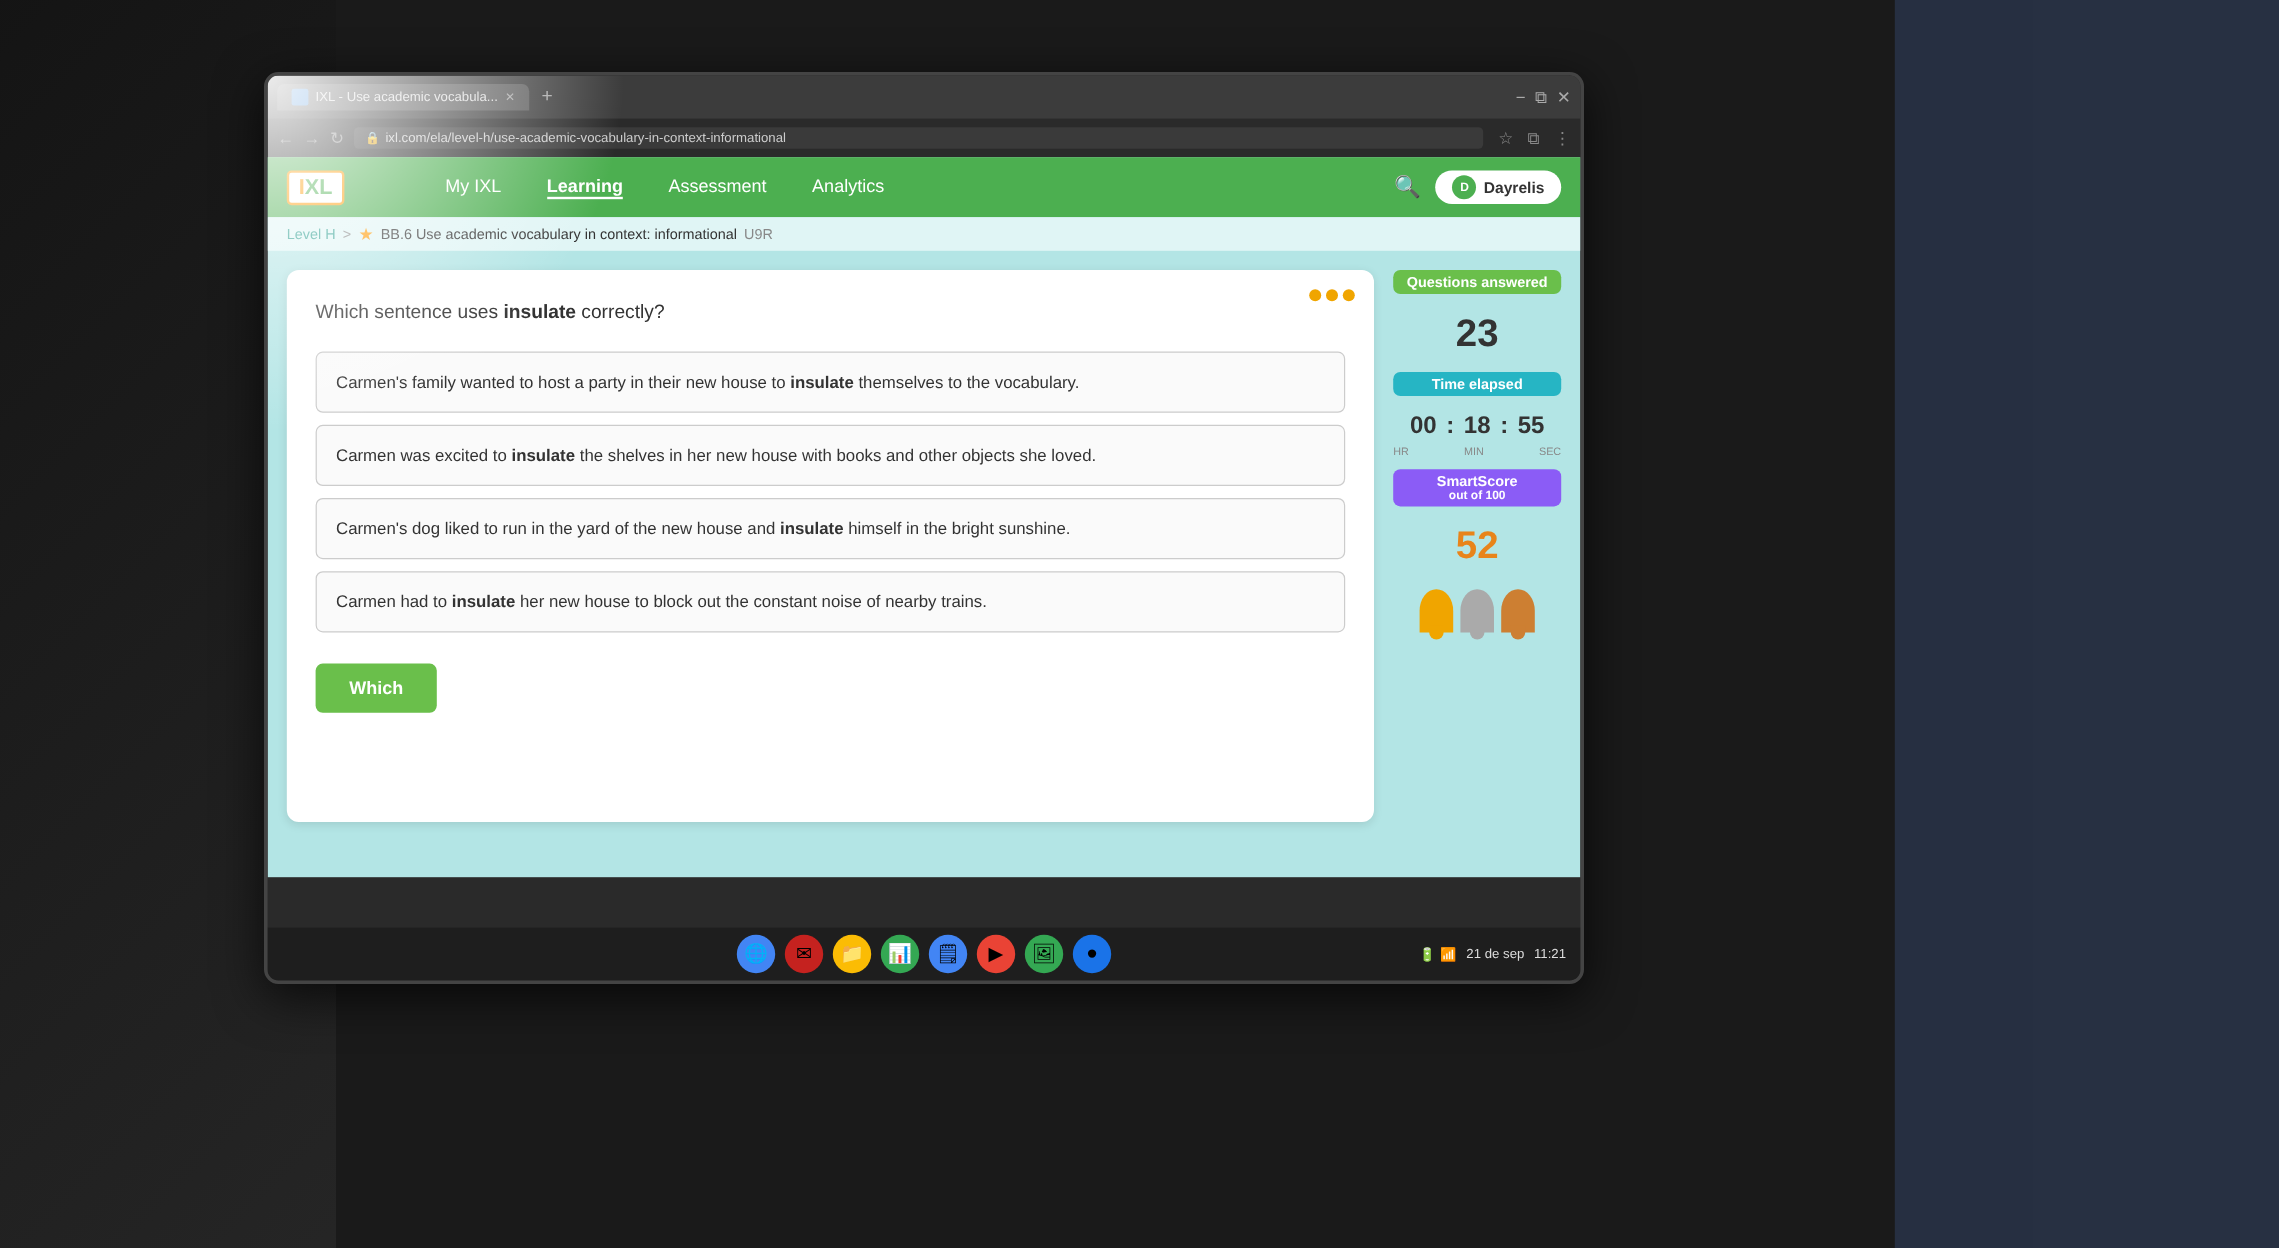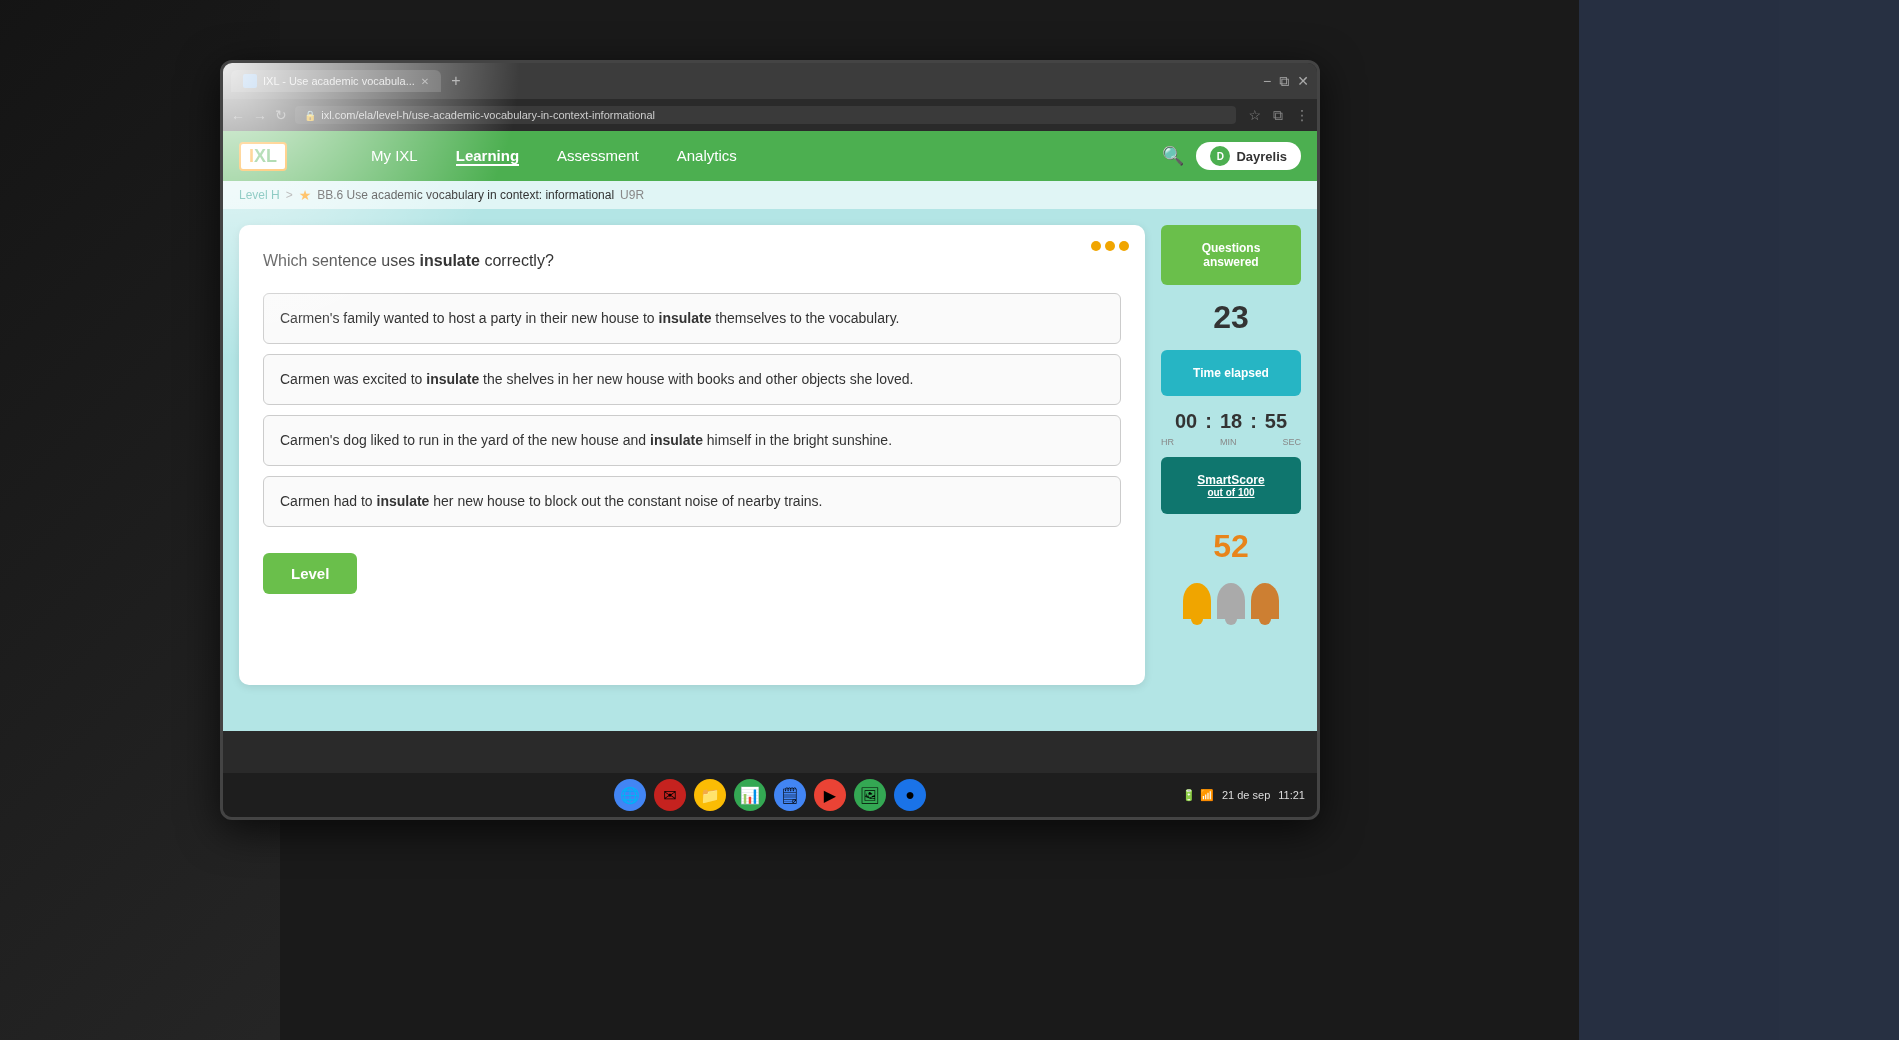--- a/index.html
+++ b/index.html
@@ -261,28 +261,28 @@
     .right-panel {
       width: 140px;
       display: flex;
       flex-direction: column;
       gap: 10px;
     }
 
     .stat-box {
       background: #6abf4b;
       border-radius: 6px;
-      padding: 16px;
+      padding: 3px;
       text-align: center;
       color: #fff;
       font-size: 12px;
       font-weight: 600;
     }
     .stat-box.teal { background: #26b5c4; }
-    .stat-box.orange { background: #0f766e; text-decoration: underline; }
+    .stat-box.orange { background: #8b5cf6; }
 
     .stat-number {
       font-size: 32px;
       font-weight: 700;
       color: #333;
       text-align: center;
       margin: 4px 0;
     }
 
     .time-display {
@@ -469,21 +469,21 @@
         <div class="answer-option">
           <span>Carmen was excited to </span><strong>insulate</strong><span> the shelves in her new house with books and other objects she loved.</span>
         </div>
         <div class="answer-option">
           <span>Carmen's dog liked to run in the yard of the new house and </span><strong>insulate</strong><span> himself in the bright sunshine.</span>
         </div>
         <div class="answer-option">
           <span>Carmen had to </span><strong>insulate</strong><span> her new house to block out the constant noise of nearby trains.</span>
         </div>
 
-        <button class="submit-btn">Level</button>
+        <button class="submit-btn">Which</button>
       </div>
 
       <div class="right-panel">
 
         <div class="stat-box">
           <span>Questions answered</span>
         </div>
         <div class="stat-number">23</div>
 
         <div class="stat-box teal">

